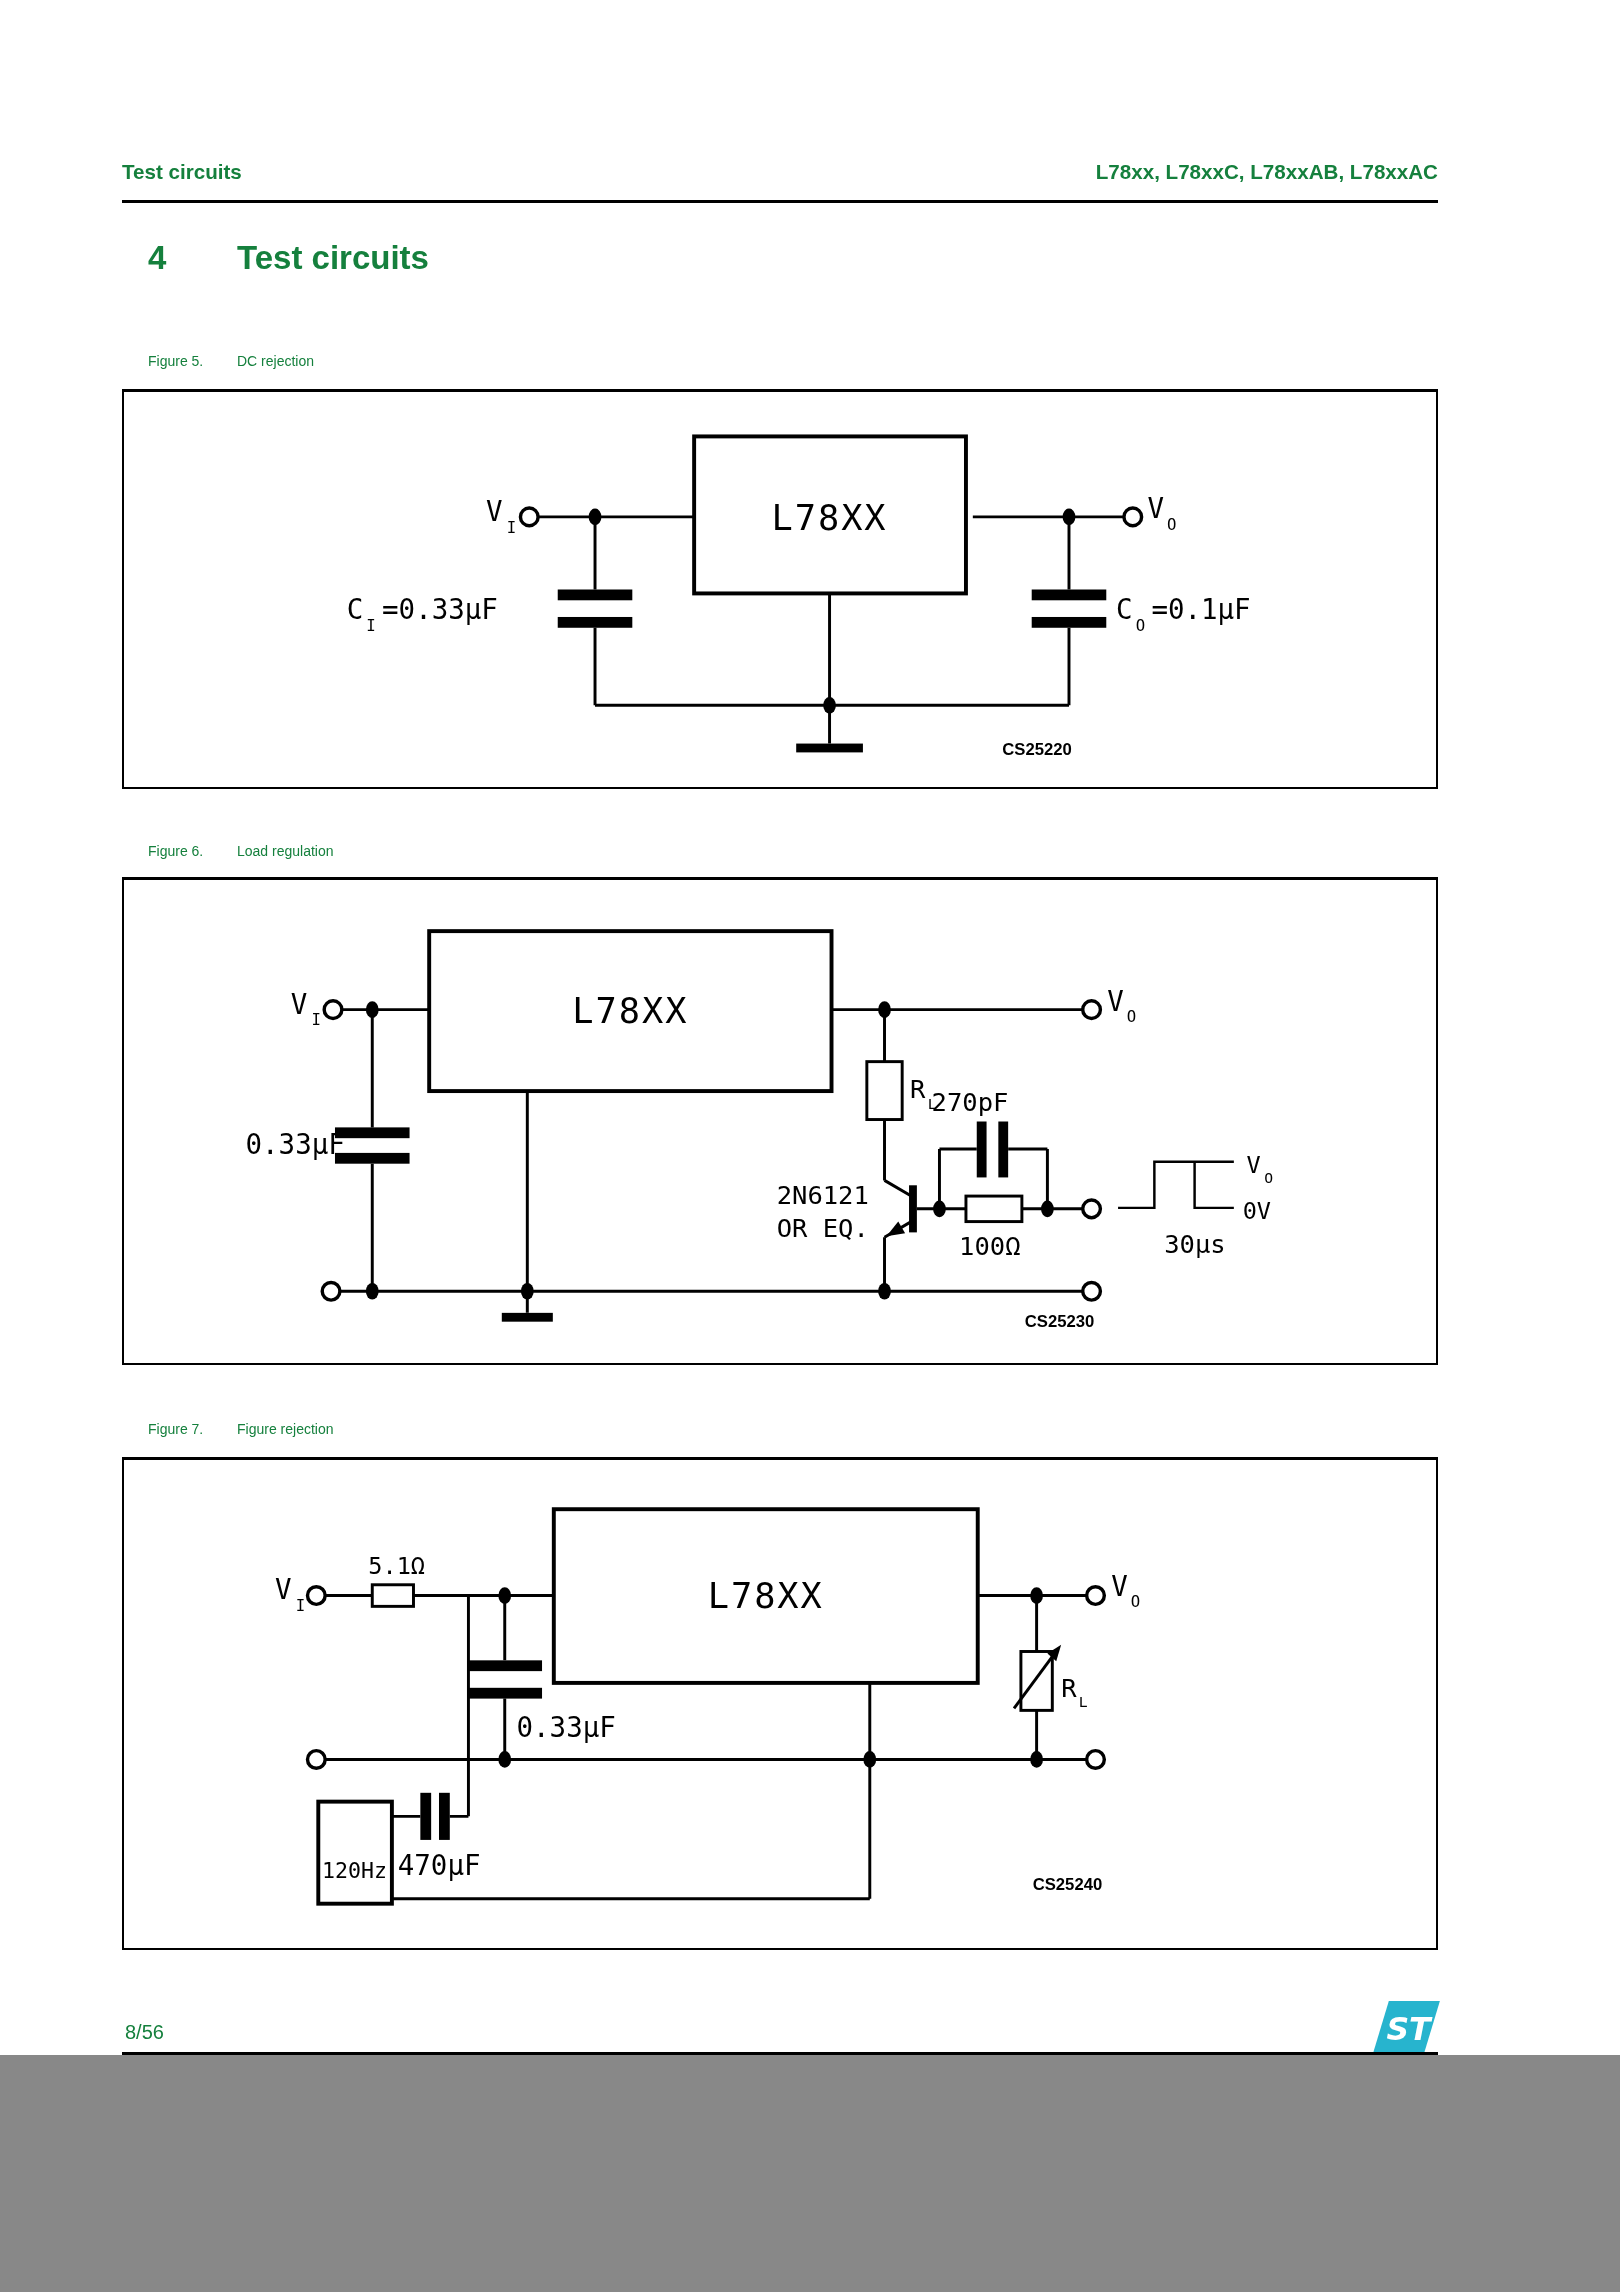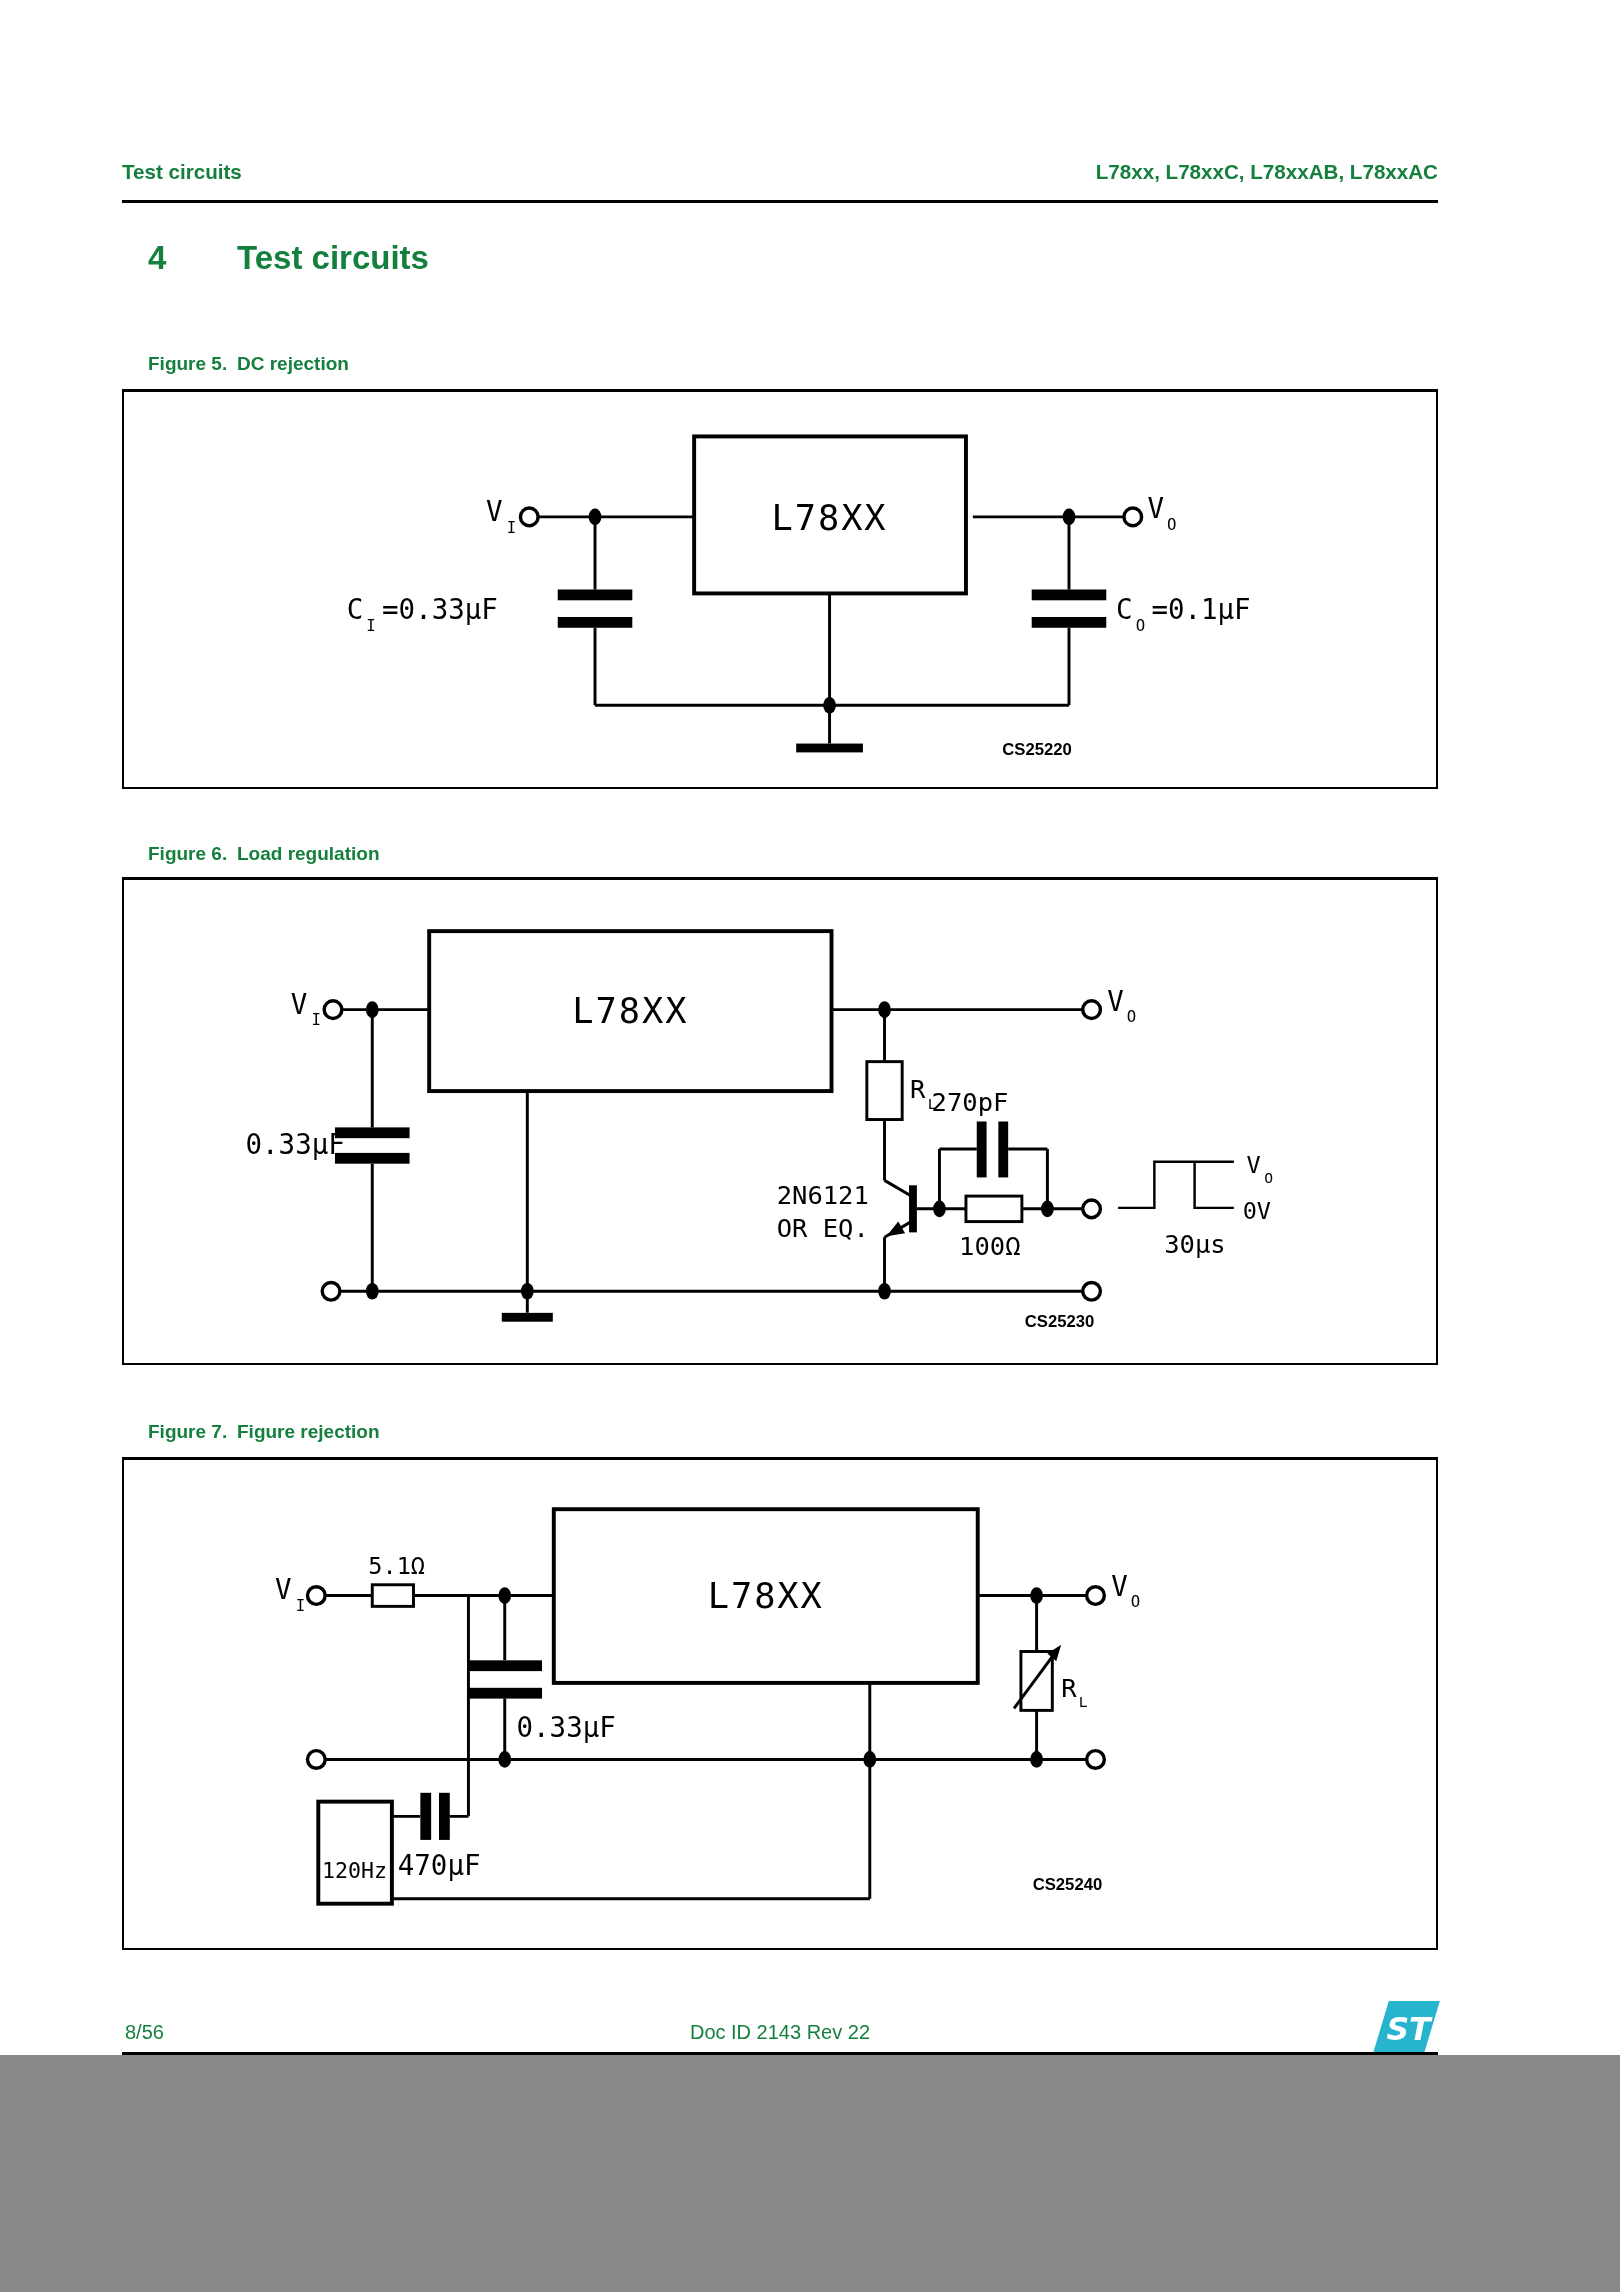--- a/index.html
+++ b/index.html
@@ -3,21 +3,21 @@
 <meta charset="utf-8">
 <style>
   html,body{margin:0;padding:0;background:#888;}
   .page{position:relative;width:1620px;height:2055px;background:#fff;
         font-family:"Liberation Sans",sans-serif;color:#15803d;overflow:hidden;margin:0 auto;}
   .abs{position:absolute;}
   .hdr{font-size:20.6px;font-weight:bold;white-space:nowrap;}
   .rule{background:#000;}
   .sect-num{font-size:33px;font-weight:bold;}
   .sect-title{font-size:33px;font-weight:bold;}
-  .cap{font-size:19px;font-weight:bold;white-space:nowrap;}
+  .cap{font-size:14px;font-weight:normal;white-space:nowrap;}
   .frame{border:2.9px solid #000;border-top-width:3.9px;box-sizing:border-box;background:#fff;}
   .frame svg{position:absolute;left:0;top:0;width:100%;height:100%;}
   .ftr{font-size:20px;white-space:nowrap;}
   
   .sch{font-family:"DejaVu Sans Mono",monospace;fill:#000;}
   .s36{font-size:36px;letter-spacing:2px;}
   .s28{font-size:28px;}
   .s26{font-size:26px;}
   .s24{font-size:24px;}
   .s22{font-size:22px;}
@@ -201,21 +201,20 @@
         <text class="sch s28" x="281" y="1632">V</text>
         <text class="sch s16" x="302" y="1644">I</text>
         <text class="sch s28" x="1133" y="1628">V</text>
         <text class="sch s16" x="1153" y="1640">O</text>
         <text class="codetext" x="1053" y="1928">CS25240</text>
       </g>
     </svg>
   </div>
 
   <div class="abs ftr" style="left:125px;top:2021px;">8/56</div>
-  <div class="abs ftr" style="left:122px;top:2021px;width:1316px;text-align:center;">Doc ID 2143 Rev 22</div>
   <div class="abs" style="left:1372px;top:2000px;width:69px;height:54px;">
     <svg width="69" height="54" viewBox="0 0 70 55">
       <polygon points="17,1 69,1 53,54 1,54" fill="#27b4ce"></polygon>
       <text class="logo-st" x="37" y="41" text-anchor="middle">ST</text>
     </svg>
   </div>
   <div class="abs rule" style="left:122px;top:2052px;width:1316px;height:3.9px;"></div>
 
 </div>
 

